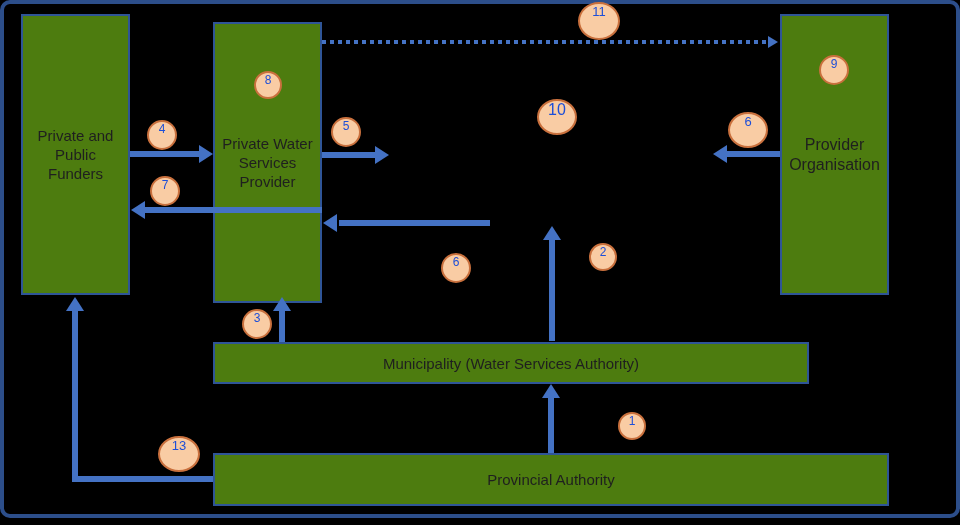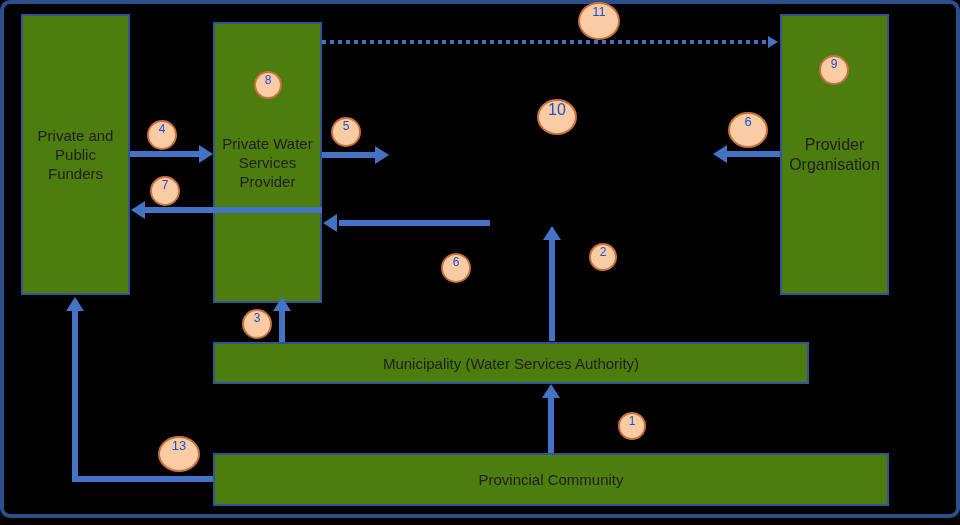--- a/index.html
+++ b/index.html
@@ -68,21 +68,21 @@
   <div class="node" style="left:780px;top:14px;width:109px;height:281px;font-size:16px;line-height:20px;">
     <span class="node-label">Provider
 Organisation</span>
   </div>
 
   <div class="node" style="left:213px;top:342px;width:596px;height:42px;">
     <span class="node-label">Municipality (Water Services Authority)</span>
   </div>
 
   <div class="node" style="left:213px;top:453px;width:676px;height:53px;">
-    <span class="node-label">Provincial Community</span>
+    <span class="node-label">Provincial Authority</span>
   </div>
 
   <div class="shaft" style="left:130px;top:151px;width:71px;height:6px;"></div>
   <div class="head head-right" style="left:199px;top:145px;"></div>
 
   <div class="shaft" style="left:144px;top:207px;width:178px;height:6px;"></div>
   <div class="head head-left" style="left:131px;top:201px;"></div>
 
   <div class="shaft" style="left:322px;top:152px;width:54px;height:6px;"></div>
   <div class="head head-right" style="left:375px;top:146px;"></div>

